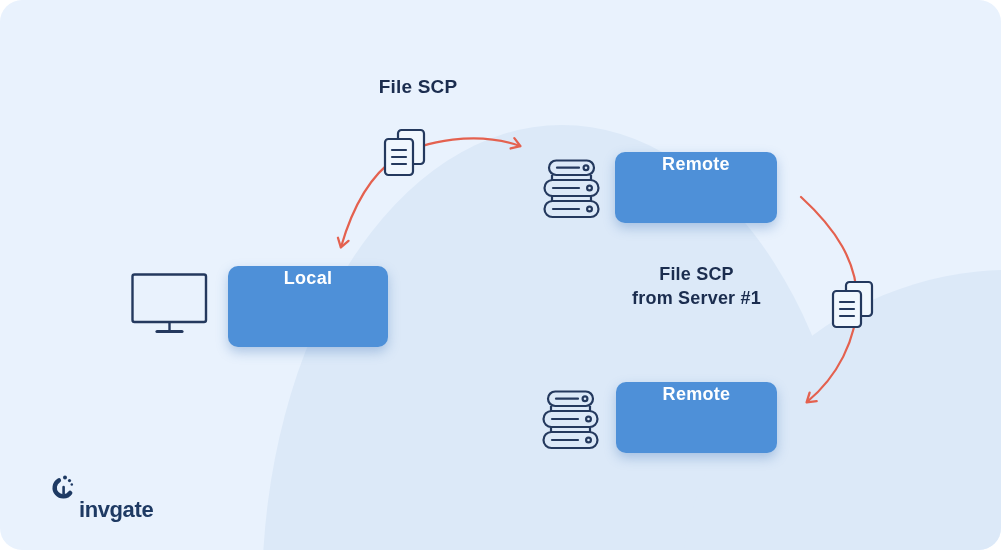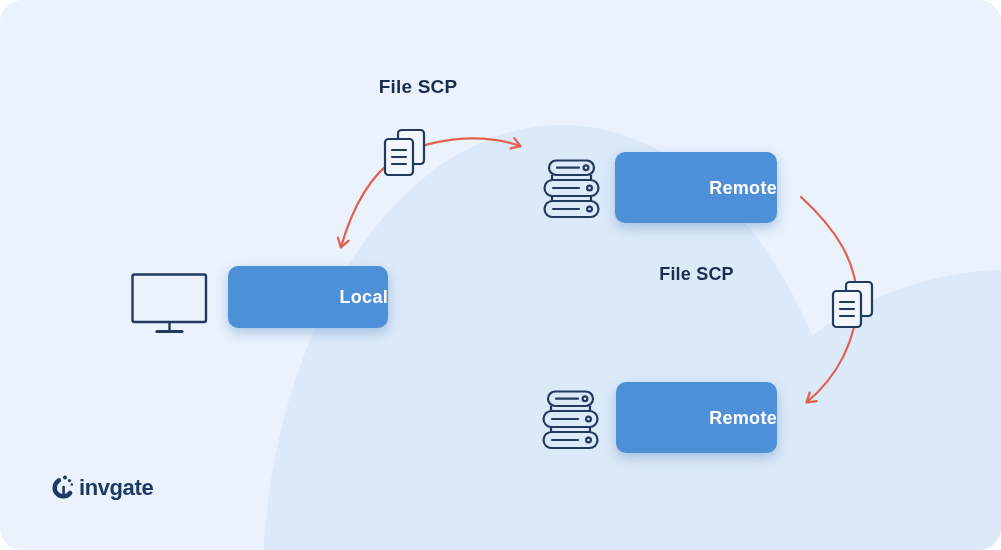--- a/index.html
+++ b/index.html
@@ -24,30 +24,30 @@
   .blob1{left:262px;top:125px;width:600px;height:940px;}
   .blob2{left:680px;top:270px;width:660px;height:660px;}
   .overlay{position:absolute;left:0;top:0;z-index:2;}
   .caption{
     position:absolute;z-index:3;text-align:center;
     color:var(--text-navy,#1b2d4f);font-weight:700;letter-spacing:.2px;
   }
   .caption1{left:292px;top:74px;width:252px;font-size:19px;line-height:25px;}
   .caption2{left:596px;top:262px;width:201px;font-size:18px;line-height:24px;}
   .node{
-    position:absolute;z-index:3;display:flex;flex-direction:column;justify-content:center;
+    position:absolute;z-index:3;display:flex;flex-direction:row;justify-content:center;
     background:var(--node-fill,#4e90d8);color:var(--node-text,#ffffff);
     border-radius:10px;text-align:right;font-weight:700;font-size:18px;line-height:24px;
     letter-spacing:.3px;box-shadow:0 5px 12px rgba(77,125,190,.38);
   }
-  .node-local{left:228px;top:266px;width:160px;height:62px;}
+  .node-local{left:228px;top:266px;width:160px;height:81px;}
   .node-remote1{left:615px;top:152px;width:162px;height:71px;}
   .node-remote2{left:616px;top:382px;width:161px;height:71px;}
   .brand-text{
-    position:absolute;z-index:3;left:79px;top:475px;
+    position:absolute;z-index:3;left:79px;top:497px;
     color:var(--logo-navy,#1e3a63);font-size:22px;font-weight:600;letter-spacing:-.4px;
   }
 </style>
 </head>
 <body>
 
 <div class="canvas">
 
   <div class="blob blob1"></div>
   <div class="blob blob2"></div>
@@ -107,20 +107,21 @@
       <line x1="63.6" y1="487" x2="63.6" y2="493.4" style="stroke:var(--logo-navy,#1e3a63);stroke-width:2.6;stroke-linecap:round;"></line>
     </g>
   </svg>
 
   <div class="caption caption1">
     <div>File SCP</div>
   </div>
 
   <div class="caption caption2">
     <div>File SCP</div>
+    <div>from Server #1</div>
   </div>
 
   <div class="node node-local">
     <div>Local</div>
   </div>
 
   <div class="node node-remote1">
     <div>Remote</div>
   </div>
 

